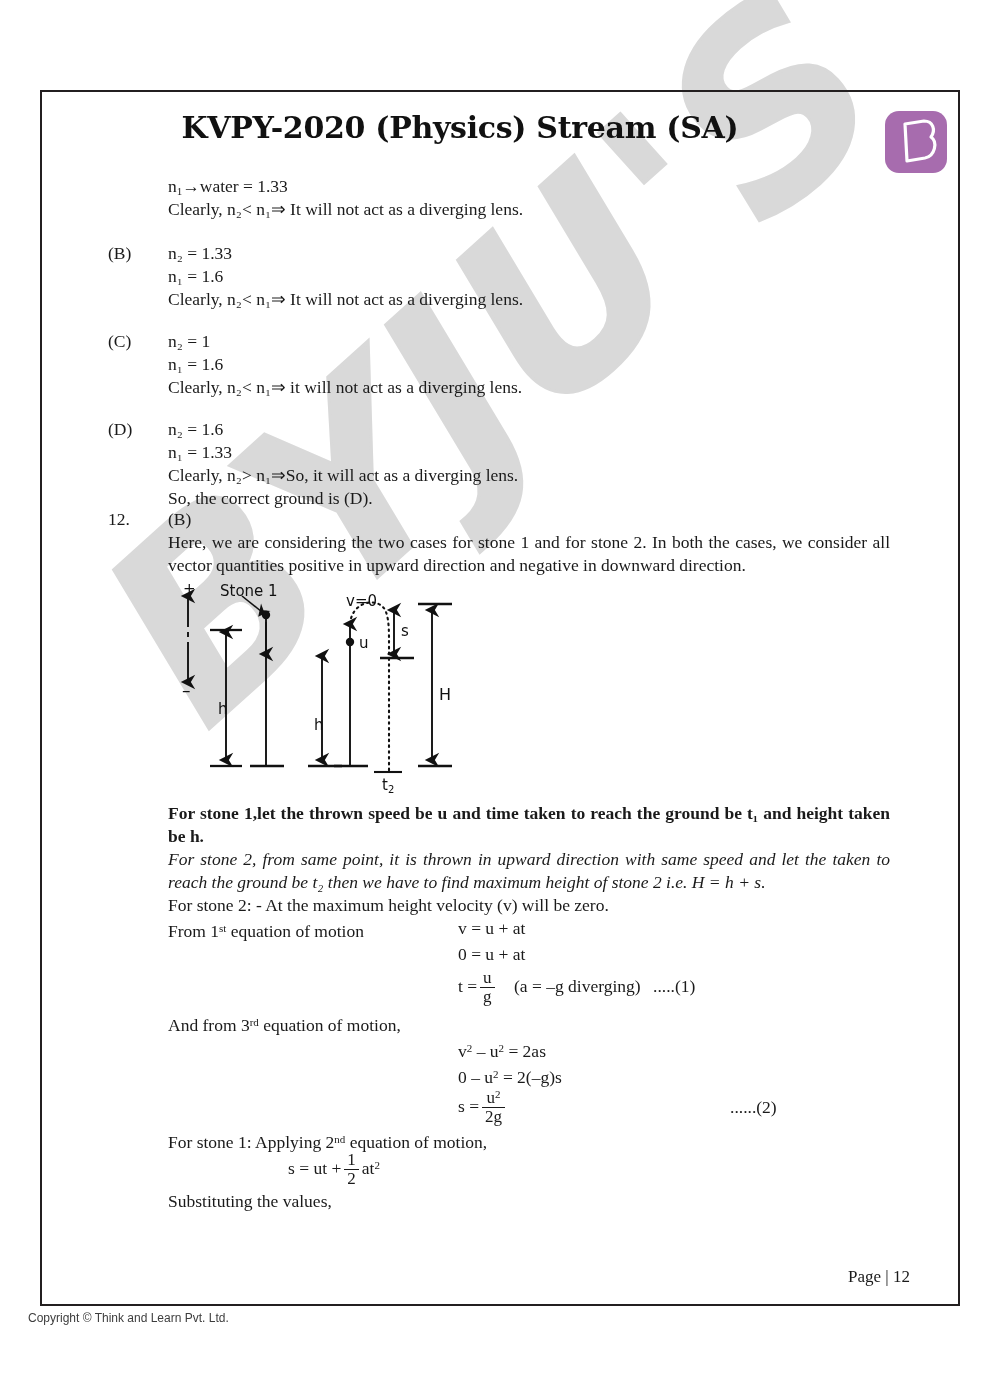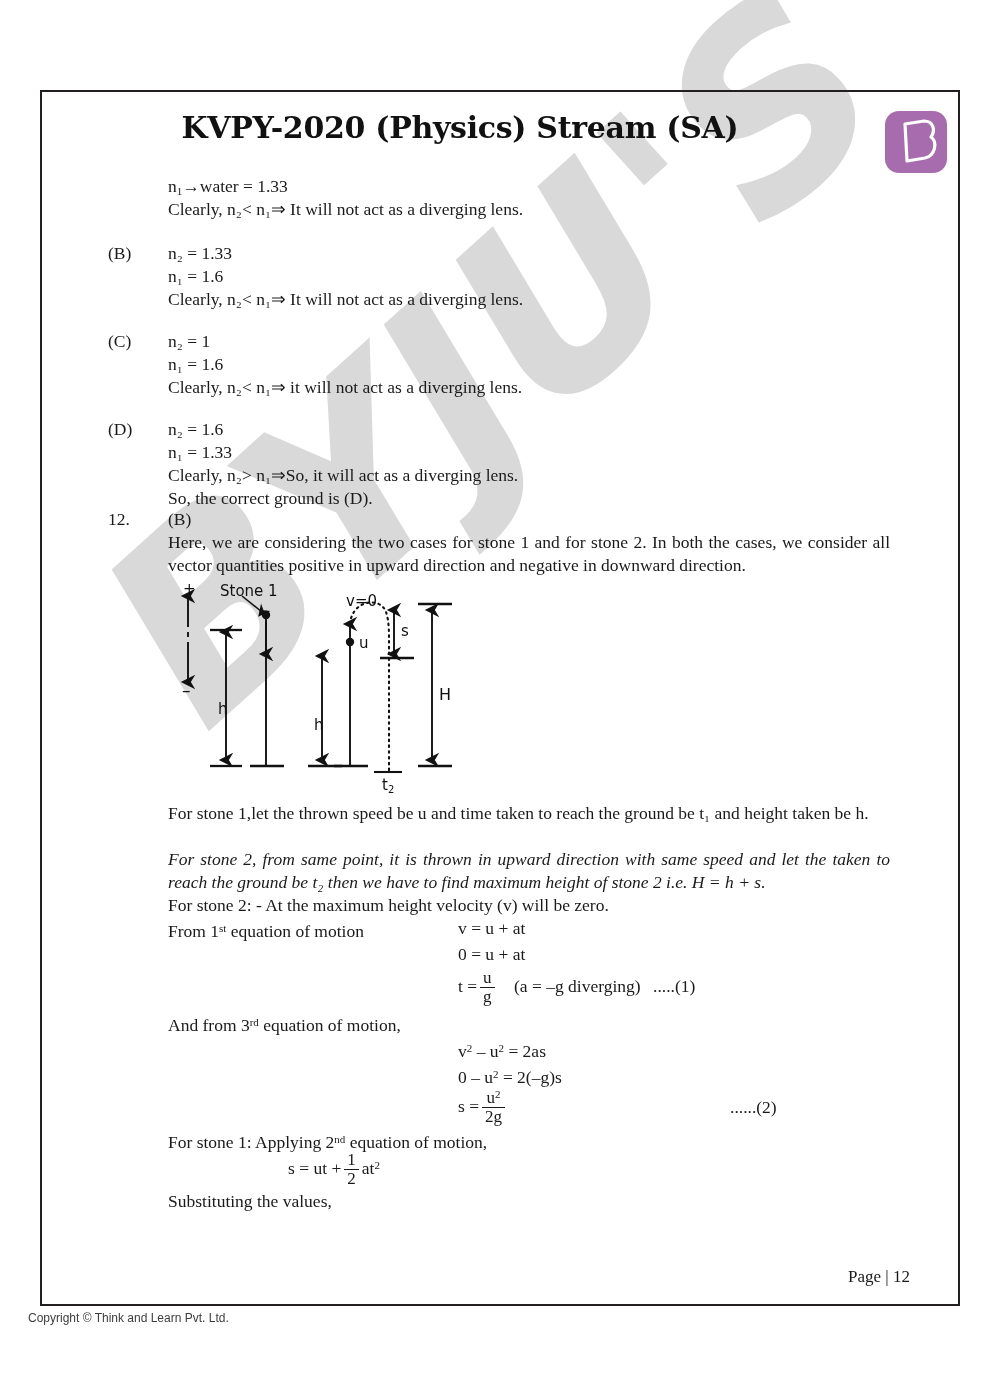--- a/index.html
+++ b/index.html
@@ -273,21 +273,21 @@
       <text x="48" y="132" font-family="DejaVu Sans, sans-serif" font-size="15" fill="#111">h</text>
       <text x="144" y="148" font-family="DejaVu Sans, sans-serif" font-size="15" fill="#111">h</text>
       <text x="176" y="24" font-family="DejaVu Sans, sans-serif" font-size="15" fill="#111">v=0</text>
       <text x="189" y="66" font-family="DejaVu Sans, sans-serif" font-size="15" fill="#111">u</text>
       <text x="231" y="54" font-family="DejaVu Sans, sans-serif" font-size="15" fill="#111">s</text>
       <text x="269" y="118" font-family="DejaVu Sans, sans-serif" font-size="16" fill="#111">H</text>
       <text x="212" y="208" font-family="DejaVu Sans, sans-serif" font-size="15" fill="#111">t<tspan font-size="10" dy="3">2</tspan></text>
     </svg>
   </div>
 
-  <div class="block body-text just" style="left:128px; top:712px; width:722px;">For stone 1,let the thrown speed be u and time taken to reach the ground be t₁ and height taken be h.</div>
+  <div class="block body-text just" style="left:128px; top:712px; width:722px;font-weight:bold;">For stone 1,let the thrown speed be u and time taken to reach the ground be t₁ and height taken be h.</div>
   <div class="block body-text just" style="left:128px; top:758px; width:722px;font-style:italic;">For stone 2, from same point, it is thrown in upward direction with same speed and let the taken to reach the ground be t₂ then we have to find maximum height of stone 2 i.e. H = h + s.</div>
   <div class="block body-text" style="left:128px; top:804px; width:722px;">For stone 2: - At the maximum height velocity (v) will be zero.</div>
 
   <div class="block body-text" style="left:128px; top:827px;">
     <span>From 1</span><sup>st</sup><span> equation of motion</span>
   </div>
   <div class="block body-text" style="left:418px; top:827px;">v = u + at</div>
   <div class="block body-text" style="left:418px; top:853px;">0 = u + at</div>
   <div class="block body-text" style="left:418px; top:880px;">
     <span>t =</span><span class="frac"><span class="num">u</span><span class="den">g</span></span>

